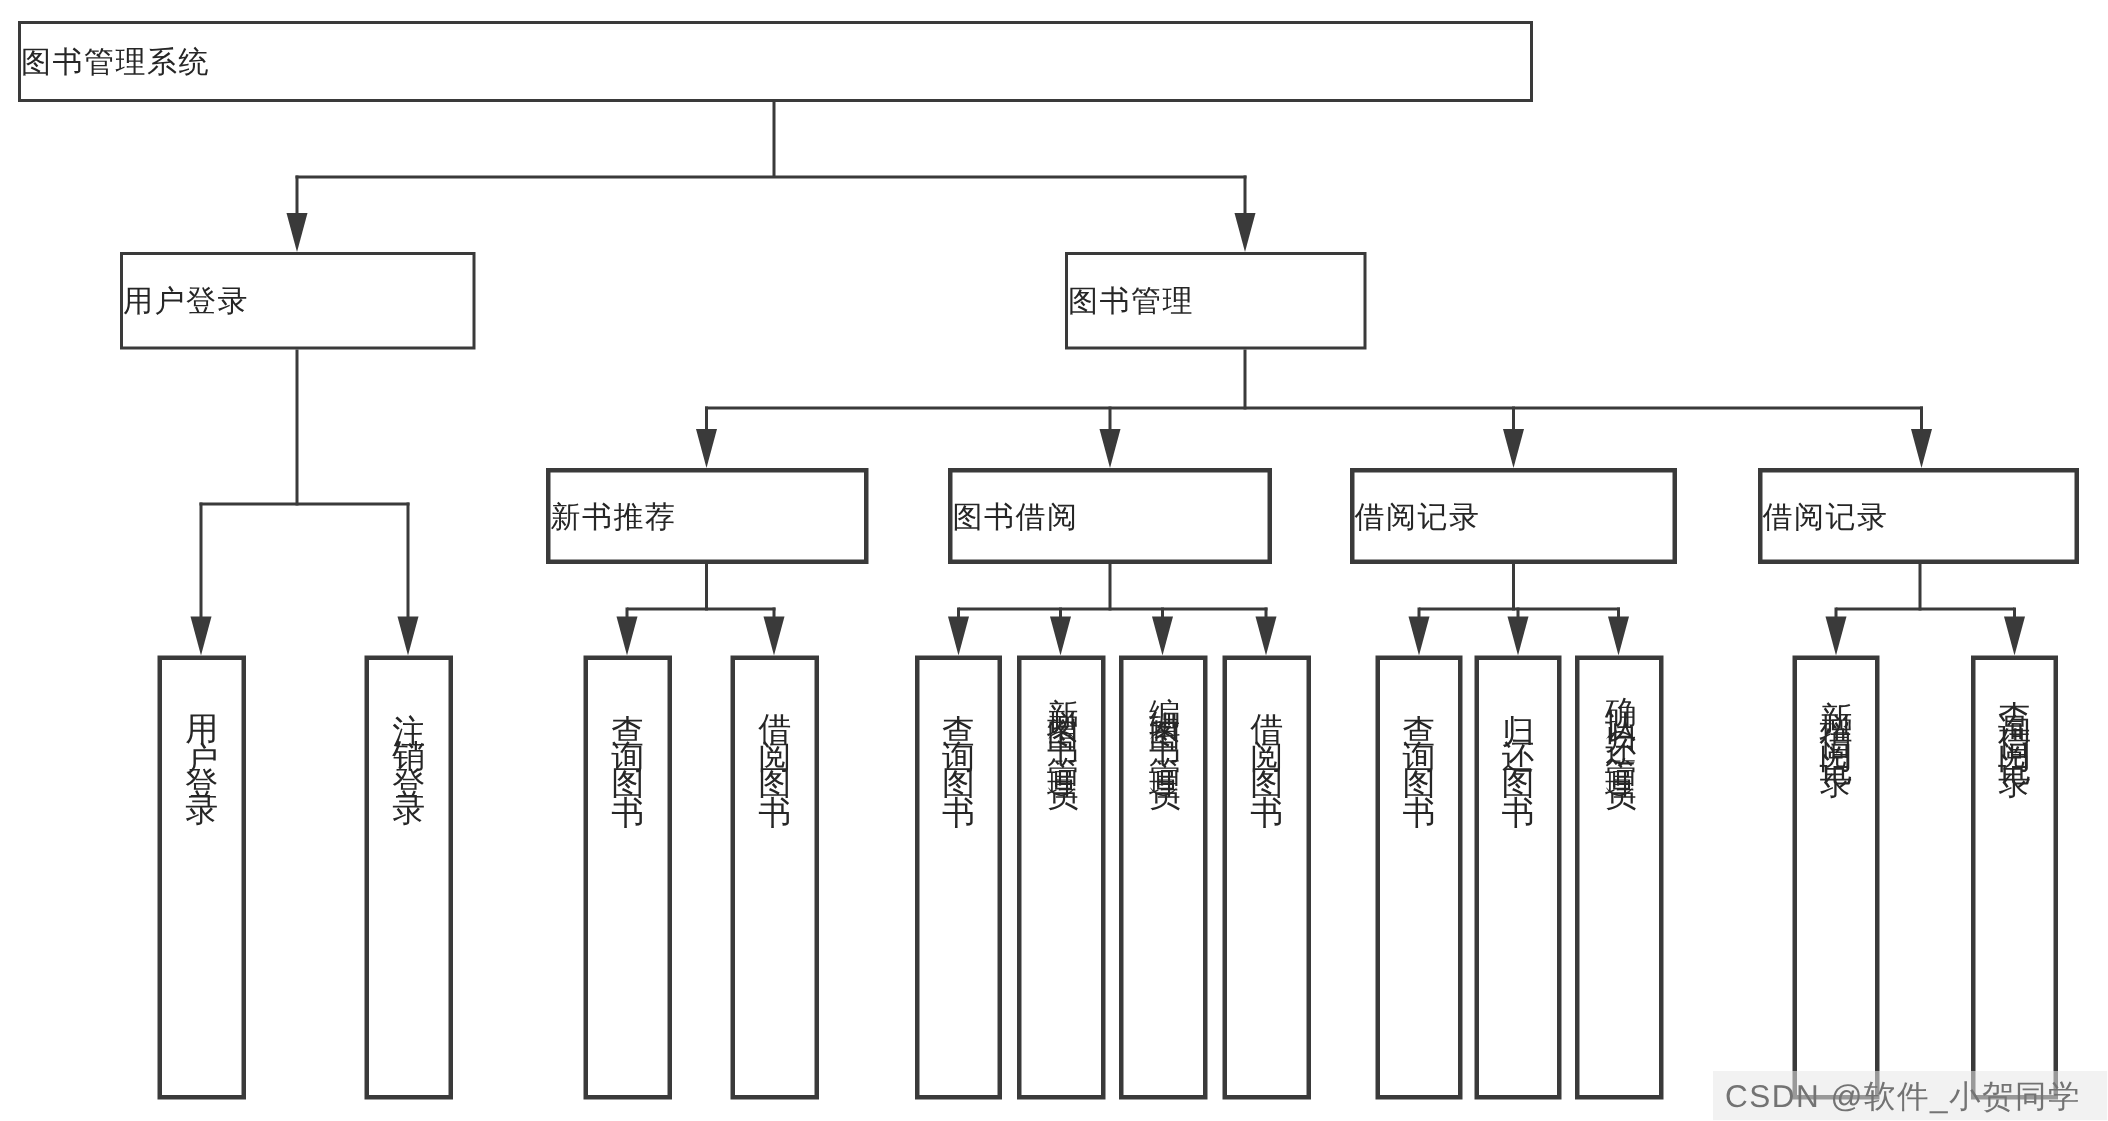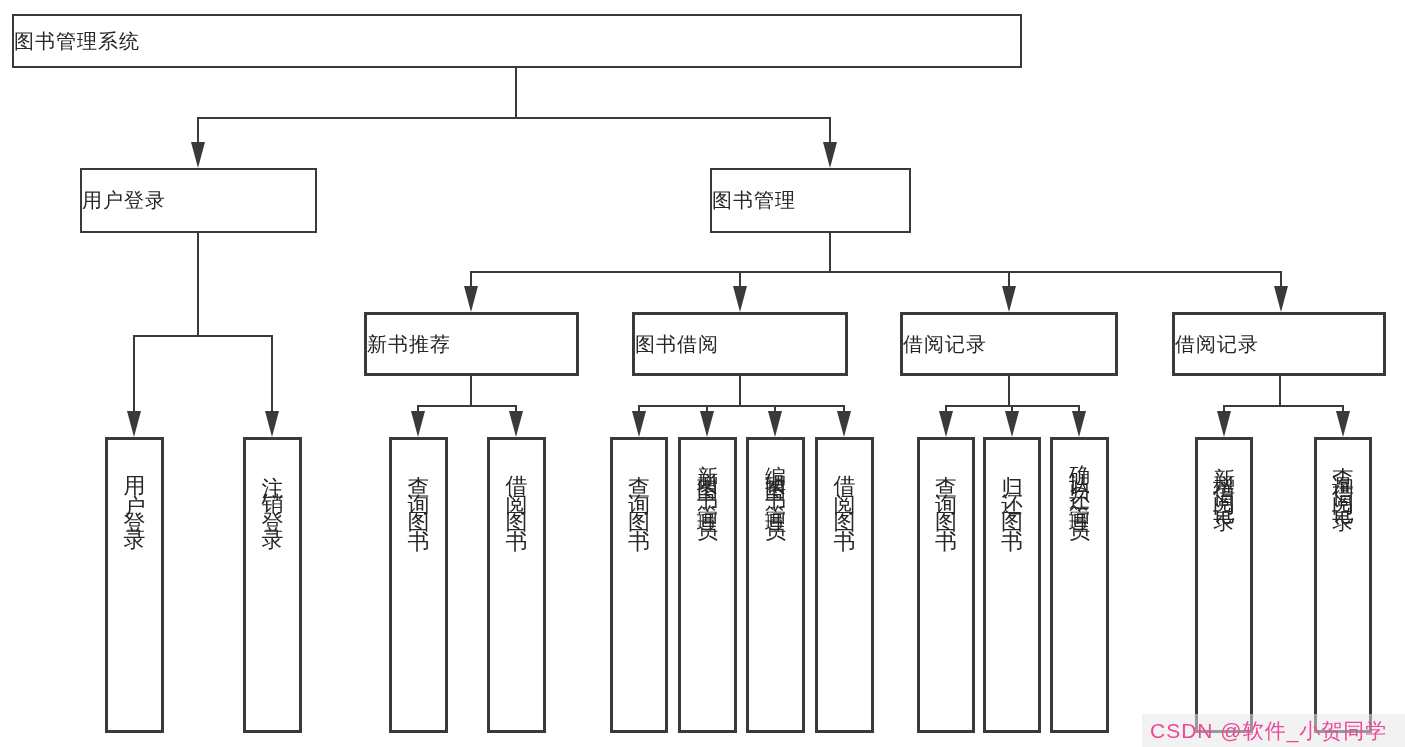--- a/index.html
+++ b/index.html
@@ -25,21 +25,21 @@
     position:absolute;width:0;height:0;
     border-left:7px solid transparent;border-right:7px solid transparent;
     border-top:26px solid #3a3a3a;
   }
   .wm-band{
     position:absolute;left:1142px;top:714px;width:263px;height:33px;
     background:rgba(232,232,232,0.55);z-index:5;
   }
   .wm{
     position:absolute;left:1150px;top:717px;z-index:6;
-    font-size:21px;color:#ec4899;letter-spacing:1px;white-space:nowrap;
+    font-size:21px;color:#737373;letter-spacing:1px;white-space:nowrap;
   }
 </style>
 </head>
 <body>
 
 <div class="canvas">
 
   <div class="box" style="left:12px;top:14px;width:1010px;height:54px">
     <span>图书管理系统</span>
   </div>

